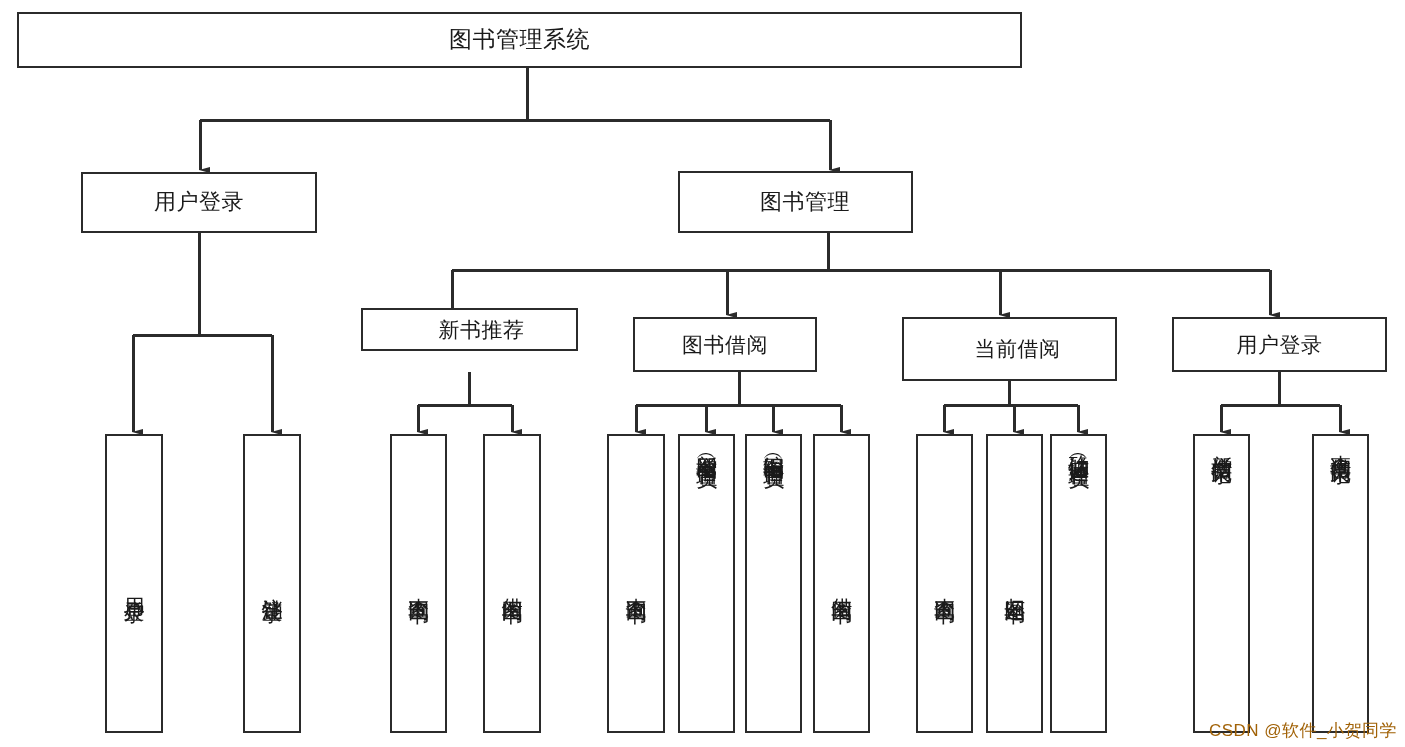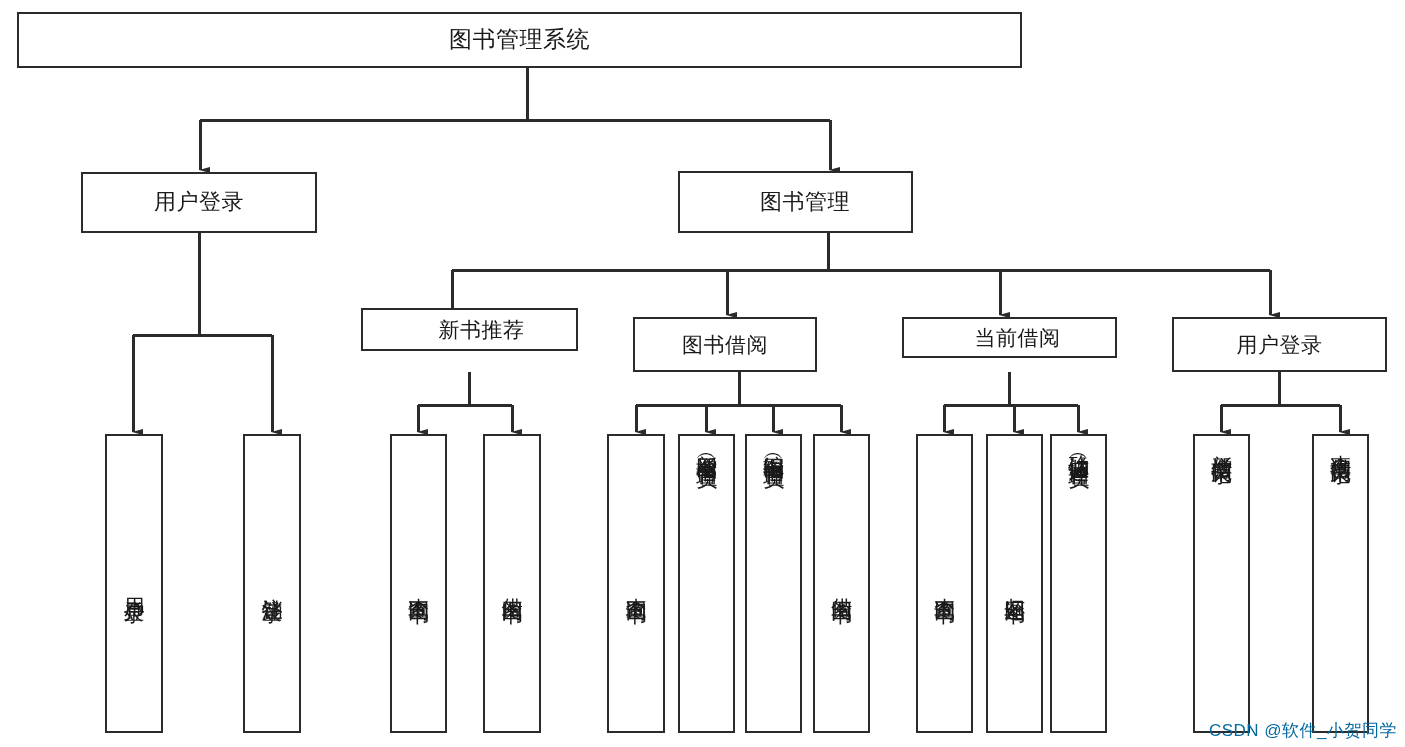--- a/index.html
+++ b/index.html
@@ -66,21 +66,21 @@
     padding-top: 2px;
   }
   .node-leaf.centered-leaf {
     align-items: center;
   }
   #watermark {
     position: absolute;
     right: 8px;
     bottom: 5px;
     font-size: 17px;
-    color: #0369a1;
+    color: #a16207;
     letter-spacing: 0.5px;
     user-select: none;
     pointer-events: none;
   }
 </style>
 </head>
 <body>
 
 <div id="diagram-root">
 
@@ -136,21 +136,21 @@
       </div>
       <div class="node-box node-l1" style="left: 678px; top: 171px; width: 235px; height: 62px; padding-left: 19px;">
         <span class="node-label">图书管理</span>
       </div>
       <div class="node-box node-l2" style="left: 361px; top: 308px; width: 217px; height: 43px; padding-left: 24px;">
         <span class="node-label">新书推荐</span>
       </div>
       <div class="node-box node-l2" style="left: 633px; top: 317px; width: 184px; height: 55px;">
         <span class="node-label">图书借阅</span>
       </div>
-      <div class="node-box node-l2" style="left: 902px; top: 317px; width: 215px; height: 41px; padding-left: 16px;">
+      <div class="node-box node-l2" style="left: 902px; top: 317px; width: 215px; height: 64px; padding-left: 16px;">
         <span class="node-label">当前借阅</span>
       </div>
       <div class="node-box node-l2" style="left: 1172px; top: 317px; width: 215px; height: 55px;">
         <span class="node-label">用户登录</span>
       </div>
       <div class="node-box node-leaf centered-leaf" style="left: 105px; top: 434px; width: 58px; height: 299px;">
         <span class="node-label">用户登录</span>
       </div>
       <div class="node-box node-leaf centered-leaf" style="left: 243px; top: 434px; width: 58px; height: 299px;">
         <span class="node-label">注销登录</span>

